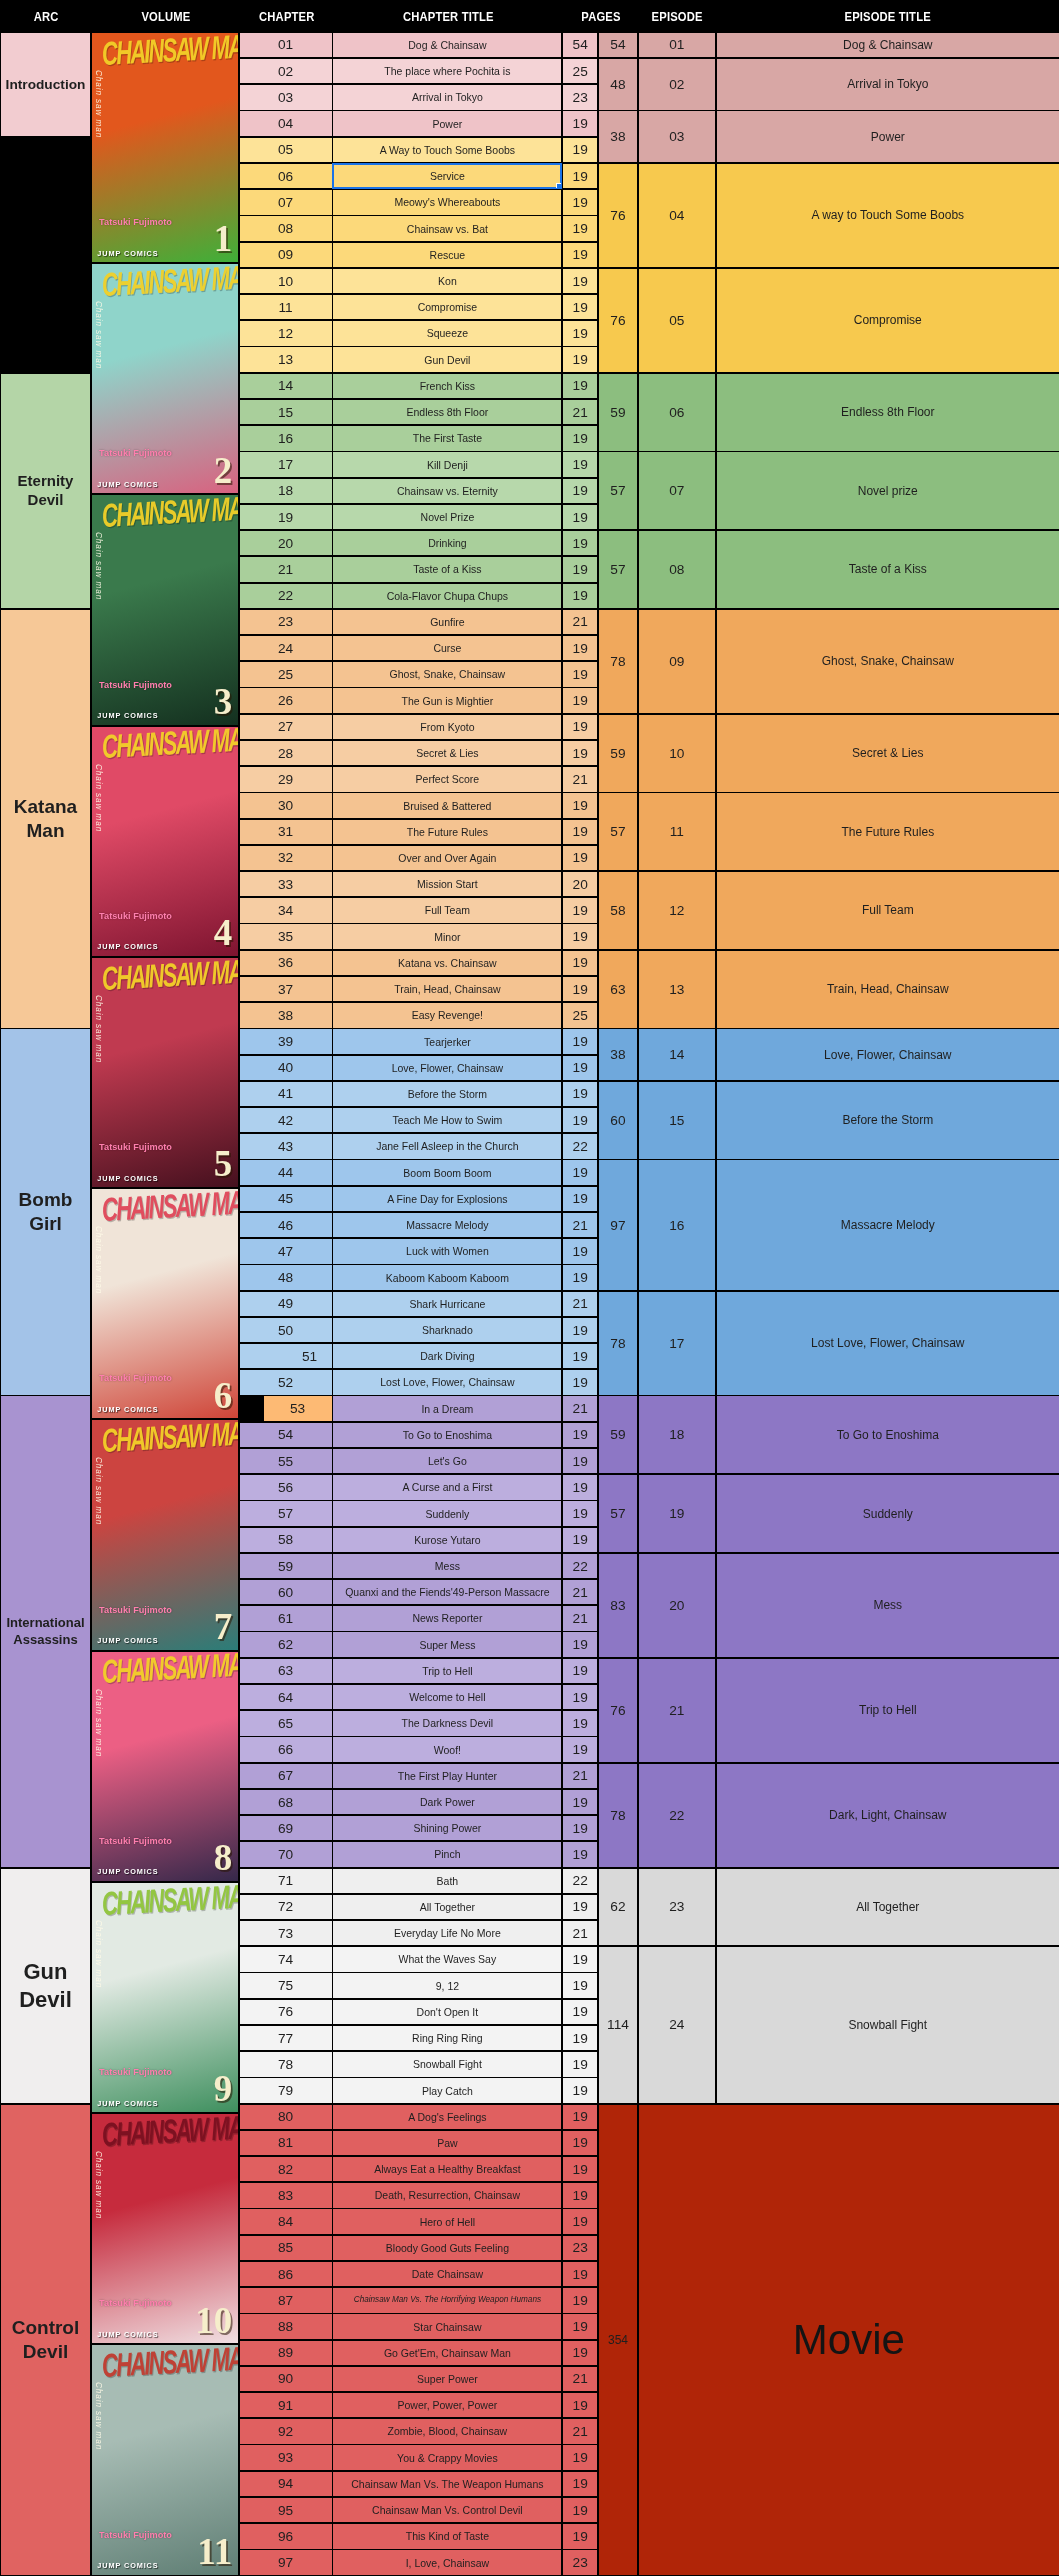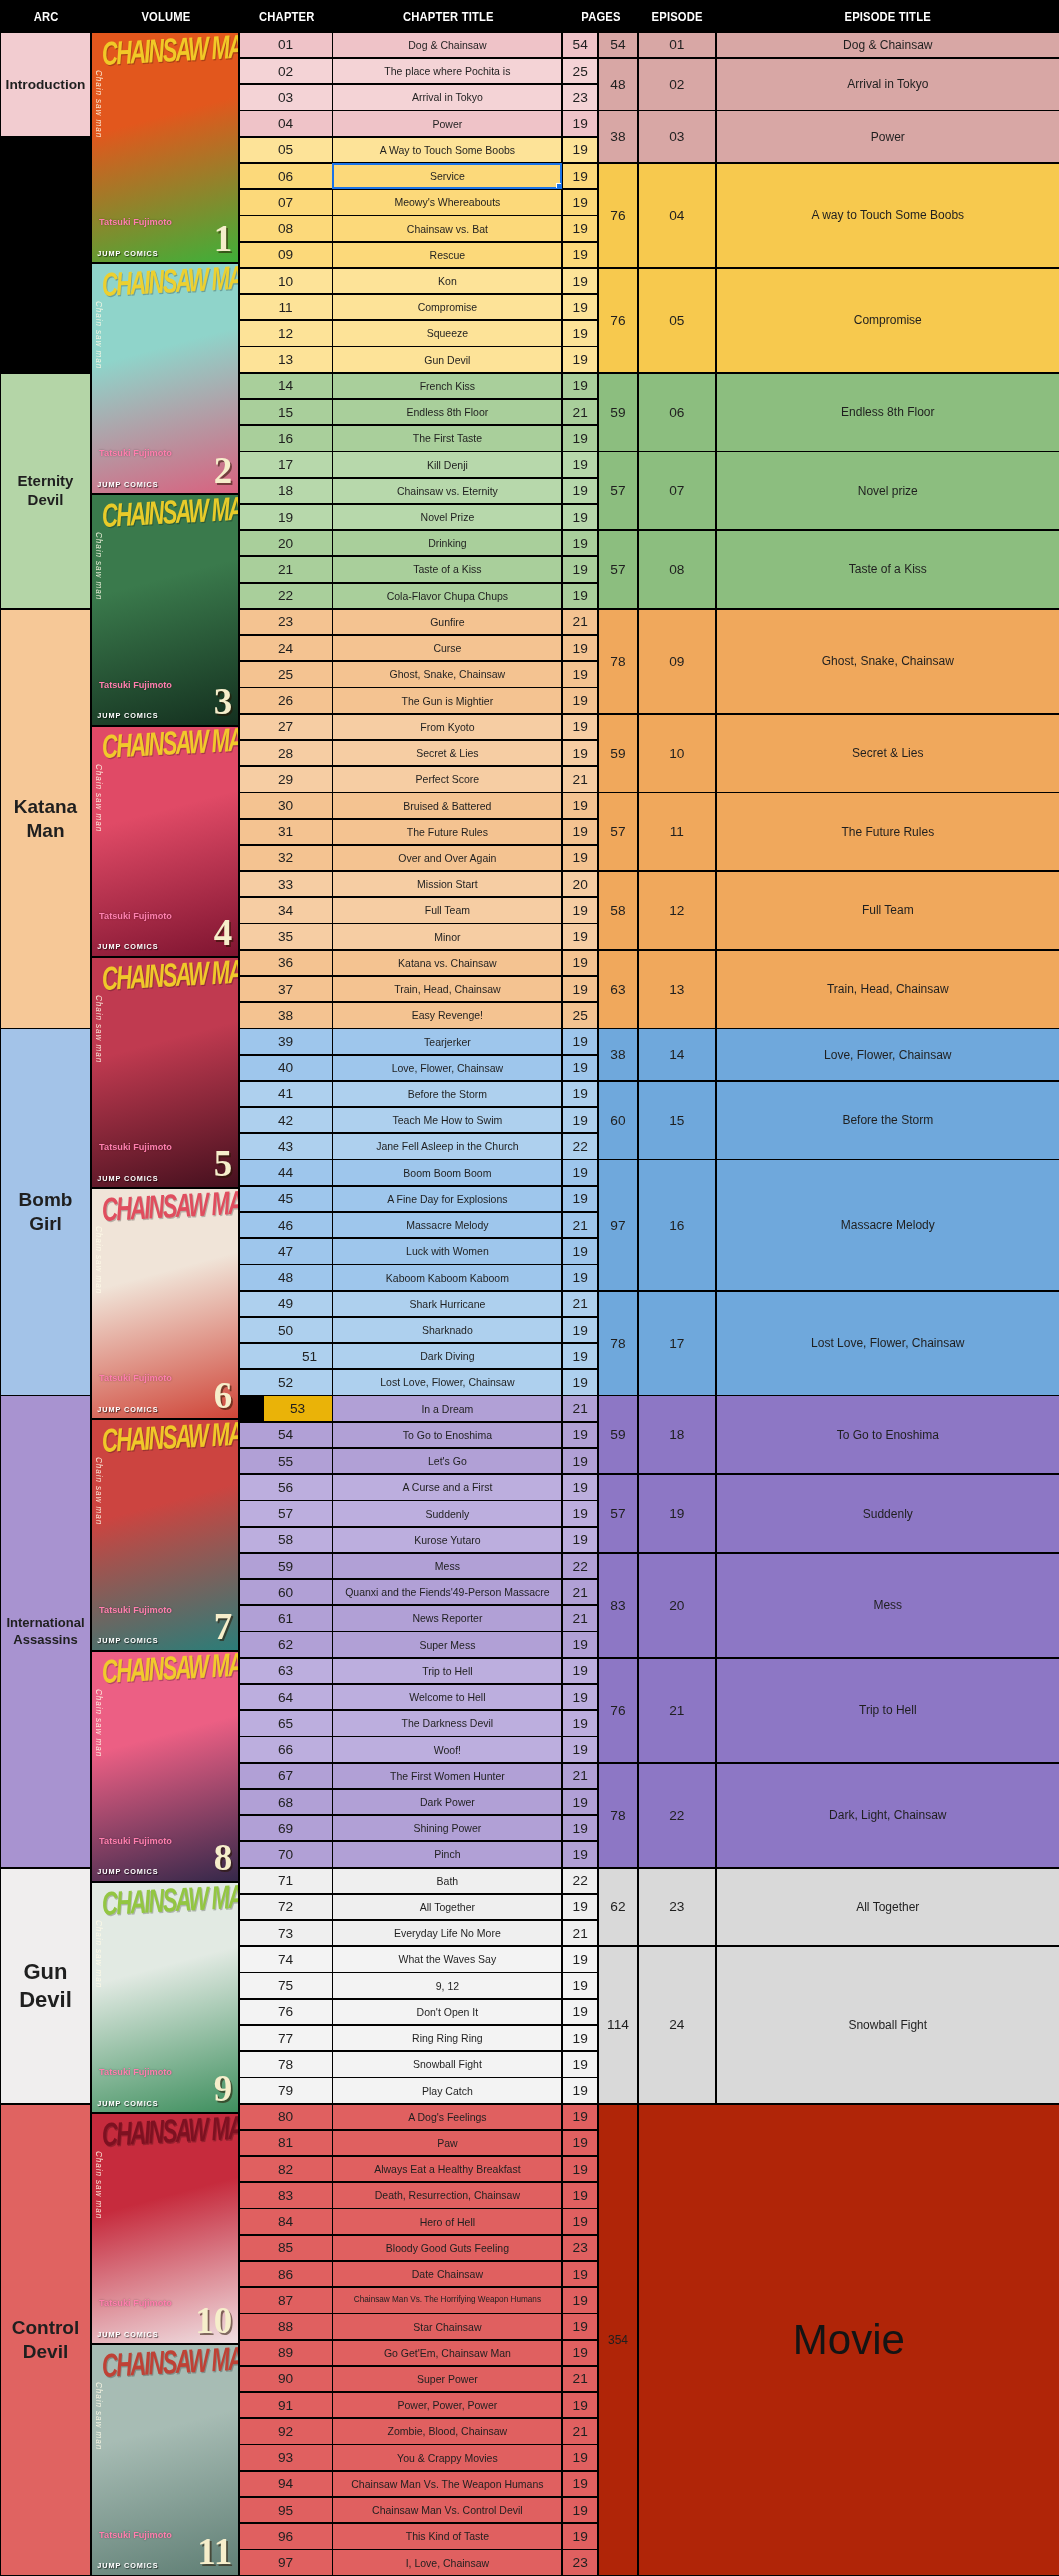--- a/index.html
+++ b/index.html
@@ -15,21 +15,21 @@
   
   .bodygrid{box-sizing:border-box;display:grid;width:1060px;height:2543px;
        grid-template-columns:89px 146px 92px 228px 34px 38px 76px 1fr;
        grid-template-rows:repeat(97,1fr);
        gap:1.8px;background:#000;border:1.8px solid #000;border-top:0;}
   .cell{display:flex;align-items:center;justify-content:center;overflow:hidden;
        color:#1f1f1f;text-align:center;}
   .arc-cell{grid-column:1;font-weight:bold;line-height:1.25;padding:0 1.8px;}
   .ch-num{grid-column:3;font-size:13.7px;}
   .ch-title{grid-column:4;font-size:10.5px;white-space:nowrap;padding:0 2.7px;}
-  .ch-title.small-title{font-size:8.2px;white-space:normal;line-height:1.2;}
+  .ch-title.small-title{font-size:8.2px;white-space:normal;line-height:1.2;font-style:italic;}
   .ch-pages{grid-column:5;font-size:13.7px;}
   .ep-pages{grid-column:6;font-size:13.7px;}
   .ep-num{grid-column:7;font-size:13.7px;}
   .ep-title{grid-column:8;font-size:12px;}
   .movie-pages{grid-column:6;font-size:12px;}
   .movie-cell{grid-column:7/9;font-size:42px;color:#141414;}
   
   .selected{outline:2.7px solid #1a73e8;outline-offset:-1.8px;position:relative;z-index:3;}
   .sel-handle{position:absolute;right:-3.7px;bottom:-3.7px;width:7.3px;height:7.3px;
        background:#1a73e8;border:0.9px solid #fff;z-index:4;}
@@ -327,21 +327,21 @@
       <div class="cell ch-pages" style="grid-row: 49; background: rgb(174, 208, 238);">21</div>
       <div class="cell ch-num" style="grid-row: 50; background: rgb(174, 208, 238);">50</div>
       <div class="cell ch-title" style="grid-row: 50; background: rgb(174, 208, 238);">Sharknado</div>
       <div class="cell ch-pages" style="grid-row: 50; background: rgb(174, 208, 238);">19</div>
       <div class="cell ch-num" style="grid-row: 51; background: rgb(174, 208, 238); padding-left: 48px;">51</div>
       <div class="cell ch-title" style="grid-row: 51; background: rgb(174, 208, 238);">Dark Diving</div>
       <div class="cell ch-pages" style="grid-row: 51; background: rgb(174, 208, 238);">19</div>
       <div class="cell ch-num" style="grid-row: 52; background: rgb(174, 208, 238);">52</div>
       <div class="cell ch-title" style="grid-row: 52; background: rgb(174, 208, 238);">Lost Love, Flower, Chainsaw</div>
       <div class="cell ch-pages" style="grid-row: 52; background: rgb(174, 208, 238);">19</div>
-      <div class="cell ch-num" style="grid-row: 53; background: #eab308; margin-left: 24px;">53</div>
+      <div class="cell ch-num" style="grid-row: 53; background: #fdba74; margin-left: 24px;">53</div>
       <div class="cell ch-title" style="grid-row: 53; background: rgb(177, 160, 214);">In a Dream</div>
       <div class="cell ch-pages" style="grid-row: 53; background: rgb(177, 160, 214);">21</div>
       <div class="cell ch-num" style="grid-row: 54; background: rgb(177, 160, 214);">54</div>
       <div class="cell ch-title" style="grid-row: 54; background: rgb(177, 160, 214);">To Go to Enoshima</div>
       <div class="cell ch-pages" style="grid-row: 54; background: rgb(177, 160, 214);">19</div>
       <div class="cell ch-num" style="grid-row: 55; background: rgb(177, 160, 214);">55</div>
       <div class="cell ch-title" style="grid-row: 55; background: rgb(177, 160, 214);">Let's Go</div>
       <div class="cell ch-pages" style="grid-row: 55; background: rgb(177, 160, 214);">19</div>
       <div class="cell ch-num" style="grid-row: 56; background: rgb(188, 174, 222);">56</div>
       <div class="cell ch-title" style="grid-row: 56; background: rgb(188, 174, 222);">A Curse and a First</div>
@@ -370,21 +370,21 @@
       <div class="cell ch-num" style="grid-row: 64; background: rgb(188, 174, 222);">64</div>
       <div class="cell ch-title" style="grid-row: 64; background: rgb(188, 174, 222);">Welcome to Hell</div>
       <div class="cell ch-pages" style="grid-row: 64; background: rgb(188, 174, 222);">19</div>
       <div class="cell ch-num" style="grid-row: 65; background: rgb(188, 174, 222);">65</div>
       <div class="cell ch-title" style="grid-row: 65; background: rgb(188, 174, 222);">The Darkness Devil</div>
       <div class="cell ch-pages" style="grid-row: 65; background: rgb(188, 174, 222);">19</div>
       <div class="cell ch-num" style="grid-row: 66; background: rgb(188, 174, 222);">66</div>
       <div class="cell ch-title" style="grid-row: 66; background: rgb(188, 174, 222);">Woof!</div>
       <div class="cell ch-pages" style="grid-row: 66; background: rgb(188, 174, 222);">19</div>
       <div class="cell ch-num" style="grid-row: 67; background: rgb(177, 160, 214);">67</div>
-      <div class="cell ch-title" style="grid-row: 67; background: rgb(177, 160, 214);">The First Women Hunter</div>
+      <div class="cell ch-title" style="grid-row: 67; background: rgb(177, 160, 214);">The First Play Hunter</div>
       <div class="cell ch-pages" style="grid-row: 67; background: rgb(177, 160, 214);">21</div>
       <div class="cell ch-num" style="grid-row: 68; background: rgb(177, 160, 214);">68</div>
       <div class="cell ch-title" style="grid-row: 68; background: rgb(177, 160, 214);">Dark Power</div>
       <div class="cell ch-pages" style="grid-row: 68; background: rgb(177, 160, 214);">19</div>
       <div class="cell ch-num" style="grid-row: 69; background: rgb(177, 160, 214);">69</div>
       <div class="cell ch-title" style="grid-row: 69; background: rgb(177, 160, 214);">Shining Power</div>
       <div class="cell ch-pages" style="grid-row: 69; background: rgb(177, 160, 214);">19</div>
       <div class="cell ch-num" style="grid-row: 70; background: rgb(177, 160, 214);">70</div>
       <div class="cell ch-title" style="grid-row: 70; background: rgb(177, 160, 214);">Pinch</div>
       <div class="cell ch-pages" style="grid-row: 70; background: rgb(177, 160, 214);">19</div>

